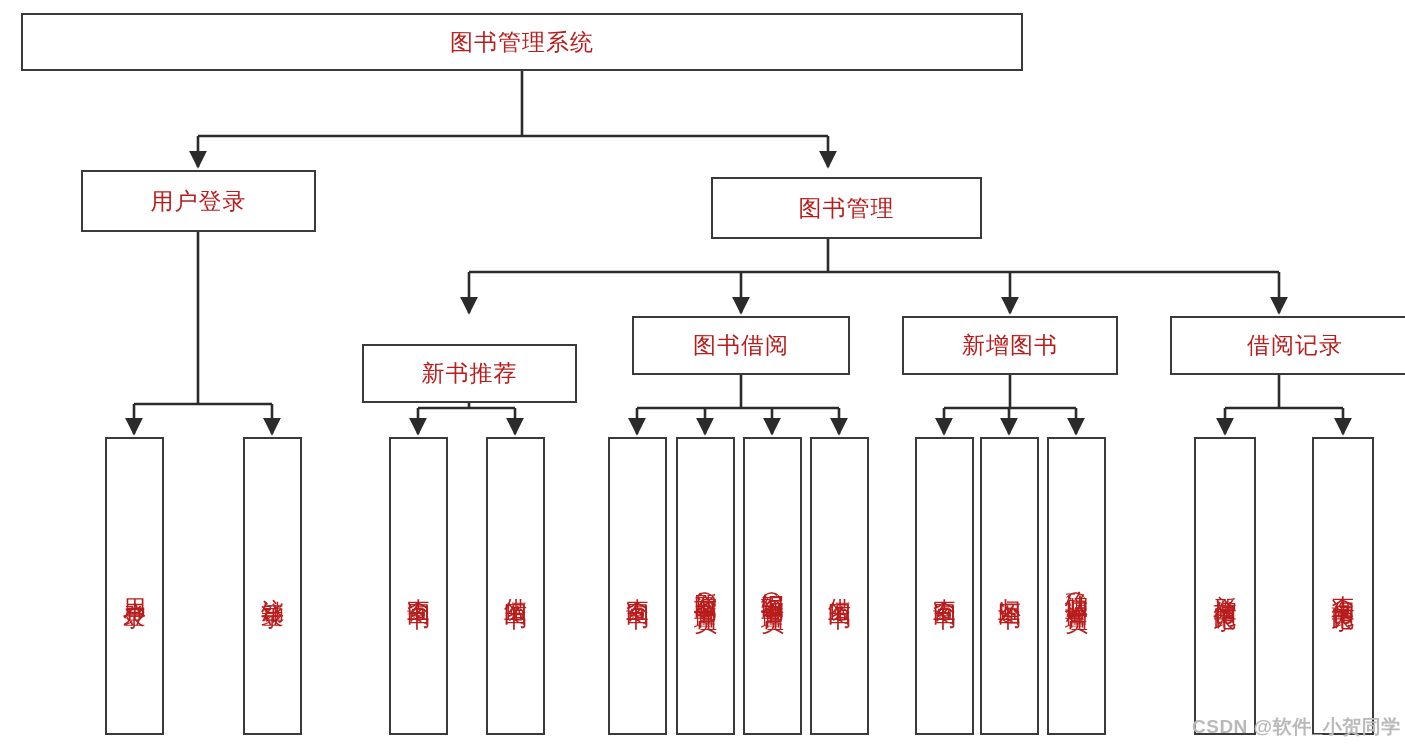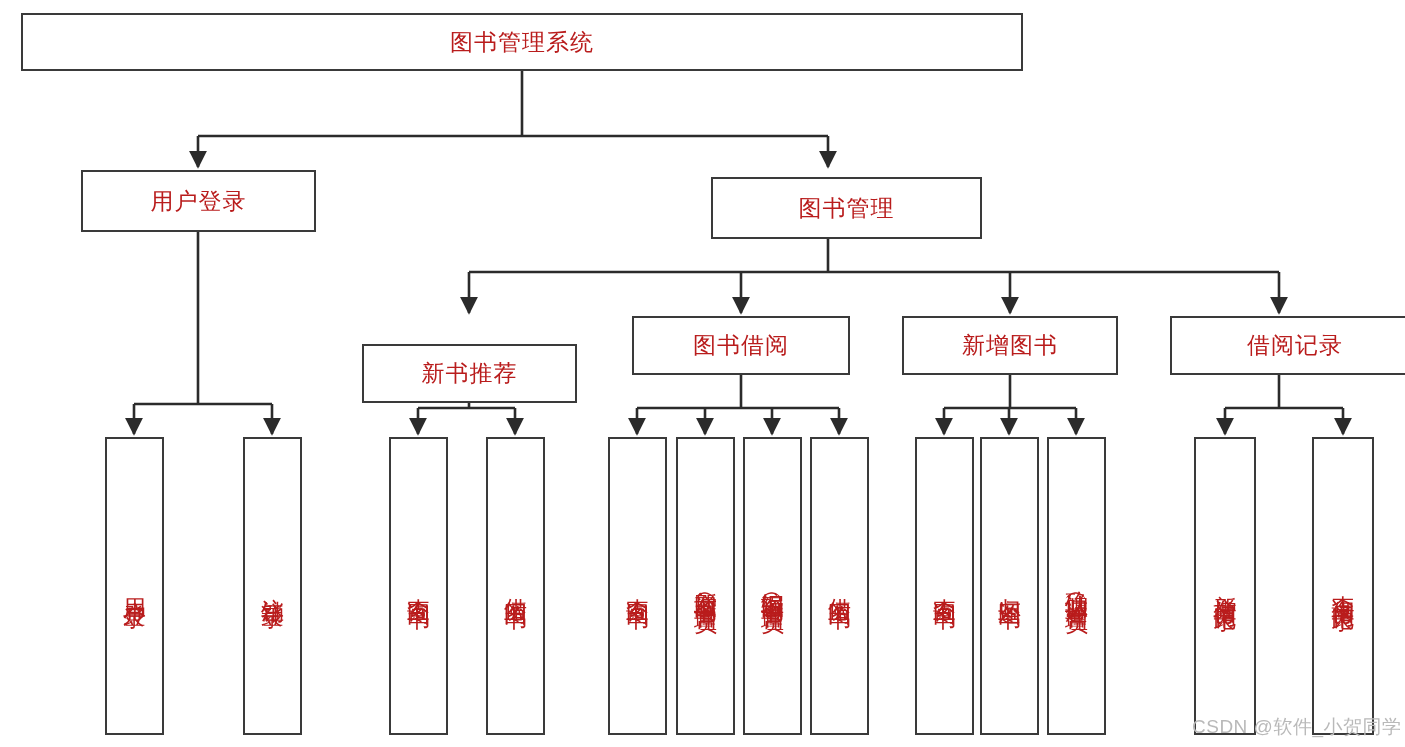--- a/index.html
+++ b/index.html
@@ -56,20 +56,21 @@
   }
   .watermark {
     position: absolute;
     left: 1192px;
     top: 714px;
     font-size: 19px;
     color: #b9b9b9;
     white-space: nowrap;
     z-index: 3;
     letter-spacing: 0.5px;
+    font-weight: bold;
   }
 </style>
 </head>
 <body>
 
 <div id="canvas">
 
   <svg id="wires" viewBox="0 0 1405 747" width="1405" height="747" xmlns="http://www.w3.org/2000/svg">
     <defs>
       <marker id="arrow" viewBox="0 0 10 10" refX="9" refY="5" markerWidth="7" markerHeight="7" orient="auto-start-reverse">

